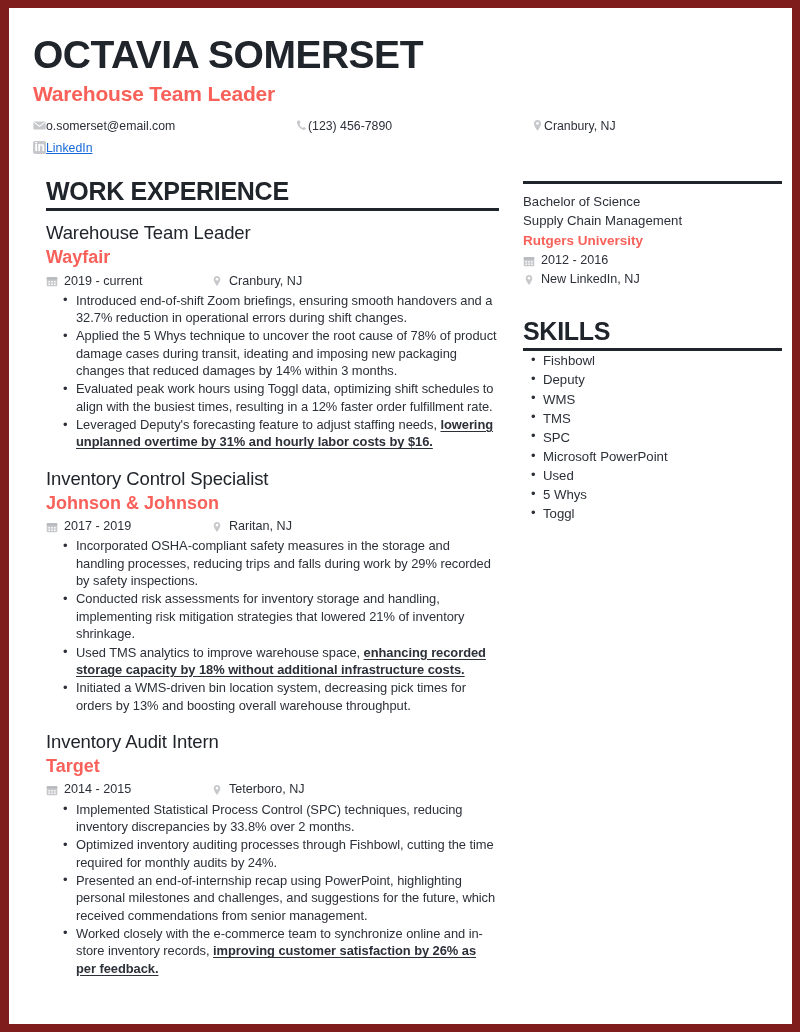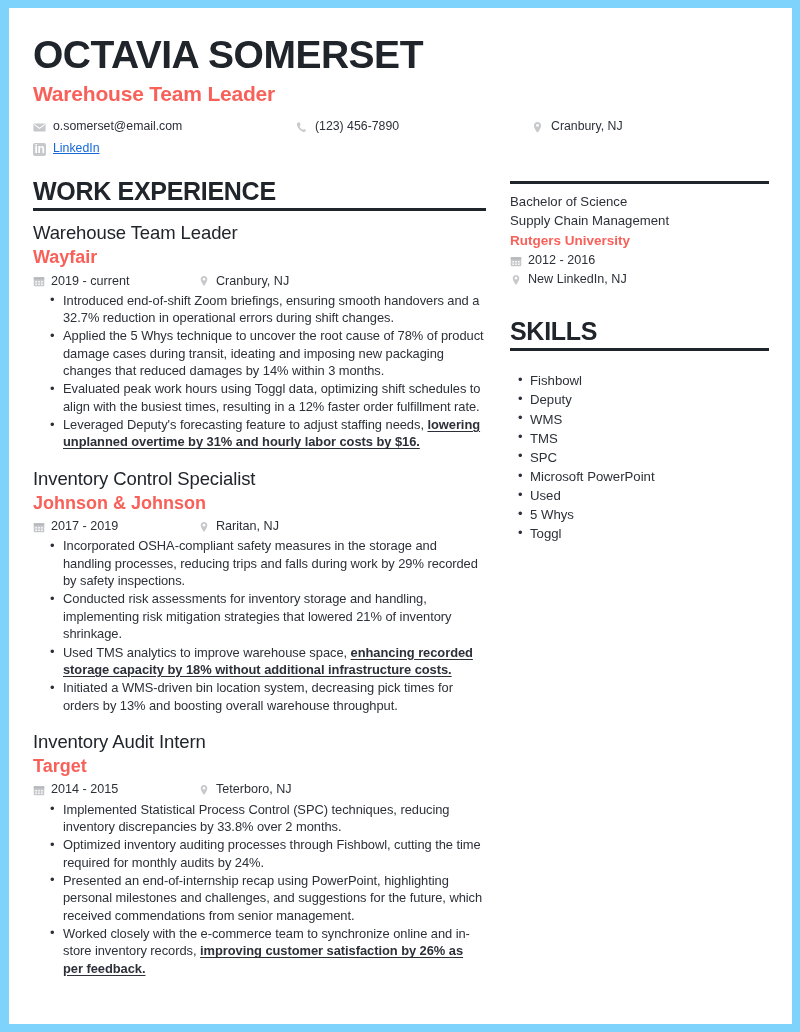--- a/index.html
+++ b/index.html
@@ -8,21 +8,21 @@
     width: 800px;
     height: 1032px;
     background: #1c1f25;
     font-family: "Liberation Sans", sans-serif;
   }
 
   .page {
     position: relative;
     width: 800px;
     height: 1032px;
-    background: #7dd3fc;
+    background: #7f1d1d;
     padding: 8px 8px 8px 9px;
   }
 
   .sheet {
     width: 100%;
     height: 100%;
     background: #ffffff;
     padding: 24px 24px 10px 24px;
     overflow: hidden;
     position: relative;
@@ -47,22 +47,21 @@
 
   .contact-grid {
     margin-top: 13px;
     display: grid;
     grid-template-columns: 262px 236px auto;
     row-gap: 7px;
     align-items: center;
   }
   .contact-item {
     display: flex;
-    align-items: flex-end;
-    gap: 7px;
+    align-items: flex-start;
     font-size: 12.3px;
     color: #2c3038;
     line-height: 1.2;
   }
   .contact-item a {
     color: #1668d8;
     text-decoration: underline;
     font-size: 12.3px;
   }
 
@@ -82,21 +81,21 @@
     line-height: 1;
     letter-spacing: -0.3px;
   }
 
   
   .columns {
     display: flex;
     margin-top: 22px;
     align-items: flex-start;
   }
-  .col-left  { width: 453px; flex: 0 0 453px; }
+  .col-left  { width: 453px; flex: 0 0 453px; margin-left: 13px; }
   .col-right { width: 259px; flex: 0 0 259px; margin-left: 24px; }
 
   .section-head {
     font-size: 25px;
     font-weight: bold;
     color: #20242b;
     letter-spacing: -0.3px;
     line-height: 1.1;
   }
   .section-rule {
@@ -183,21 +182,21 @@
     gap: 6px;
     font-size: 12.6px;
     color: #2c3038;
     margin-top: 3px;
     line-height: 1.25;
   }
 
   
   .skills-head { margin-top: 30px; }
   ul.skills {
-    margin: 20px 0 0 0;
+    margin: 0 0 0 0;
     padding-left: 20px;
     list-style: none;
   }
   ul.skills li {
     position: relative;
     font-size: 13.2px;
     line-height: 1.45;
     color: #2c3038;
   }
   ul.skills li::before {

